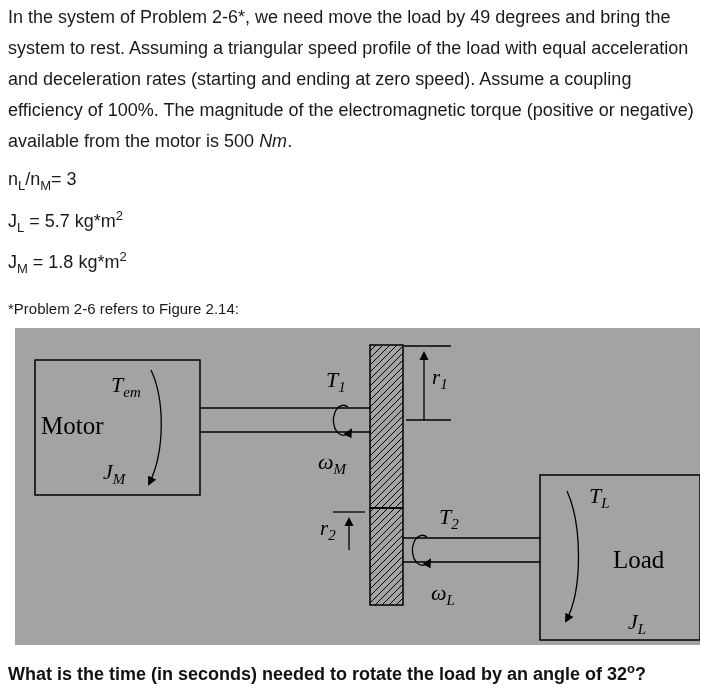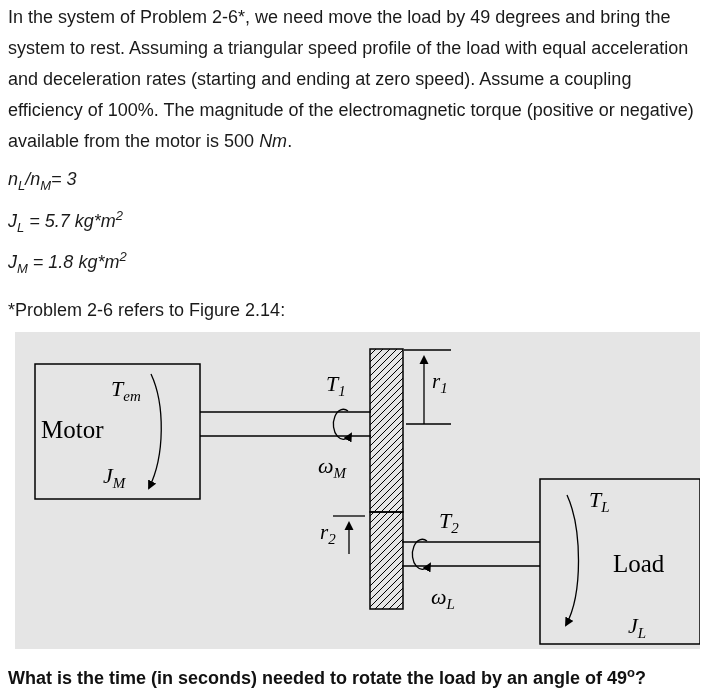--- a/index.html
+++ b/index.html
@@ -1,44 +1,44 @@
 <!DOCTYPE html>
 <html><head>
 <meta charset="utf-8">
 <style>
   * { margin:0; padding:0; box-sizing:border-box; }
   body { width:715px; background:#ffffff; font-family:"Liberation Sans", sans-serif; color:#1a1a1a; }
   .page { width:715px; height:691px; overflow:hidden; padding-top:2px; background:#ffffff; }
   .intro { font-size:18px; line-height:31px; margin:0 10px 0 8px; }
   .unit { font-style:italic; }
-  .params { margin:7px 0 16px 8px; font-size:18px; line-height:30px;font-style:italic; }
+  .params { margin:7px 0 16px 8px; font-size:18px; line-height:30px; }
   sub { font-size:13px; }
   sup { font-size:13px; }
-  .footnote { margin:13px 0 0 8px; font-size:18px; }
+  .footnote { margin:13px 0 0 8px; font-size:15px; }
   .figure { position:relative; margin:11px 0 0 15px; width:685px; height:317px; }
   .figure svg { display:block; }
   .question { margin:11px 0 0 8px; font-size:18px; font-weight:bold; line-height:26px; color:#111; }
   .q2 { padding-left:5px; }
 </style>
 </head>
 <body>
 
 <div class="page">
 
   <p class="intro"><span>In the system of Problem 2-6*, we need move the load by 49 degrees and bring the system to rest. Assuming a triangular speed profile of the load with equal acceleration and deceleration rates (starting and ending at zero speed). Assume a coupling efficiency of 100%. The magnitude of the electromagnetic torque (positive or negative) available from the motor is 500 </span><span class="unit">Nm</span><span>.</span></p>
 
   <div class="params">
     <div><span>n</span><sub>L</sub><span>/n</span><sub>M</sub><span>= 3</span></div>
     <div><span>J</span><sub>L</sub><span> = 5.7 kg*m</span><sup>2</sup></div>
     <div><span>J</span><sub>M</sub><span> = 1.8 kg*m</span><sup>2</sup></div>
   </div>
 
   <div class="footnote">*Problem 2-6 refers to Figure 2.14:</div>
 
-  <div class="figure" style="background: #e5e5e5;">
+  <div class="figure" style="background: #a3a3a3;">
     <svg width="685" height="317" viewBox="0 0 685 317" xmlns="http://www.w3.org/2000/svg">
       <defs>
         <pattern id="hatch" patternUnits="userSpaceOnUse" width="7" height="7">
           <path d="M-1,1 L1,-1 M0,7 L7,0 M6,8 L8,6" stroke="#000" stroke-width="1"></path>
         </pattern>
         <marker id="arw" orient="auto" markerWidth="9" markerHeight="9" refX="5.5" refY="3.5">
           <path d="M0,0 L7,3.5 L0,7 Z" fill="#000"></path>
         </marker>
       </defs>
 
@@ -76,17 +76,17 @@
         <text x="424" y="196" font-size="22" font-style="italic"><tspan>T</tspan><tspan dy="5" font-size="15">2</tspan></text>
         <text x="416" y="272" font-size="22" font-style="italic"><tspan>ω</tspan><tspan dy="5" font-size="15">L</tspan></text>
         <text x="574" y="175" font-size="22" font-style="italic"><tspan>T</tspan><tspan dy="5" font-size="15">L</tspan></text>
         <text x="598" y="240" font-size="25"><tspan>Load</tspan></text>
         <text x="613" y="301" font-size="22" font-style="italic"><tspan>J</tspan><tspan dy="5" font-size="15">L</tspan></text>
       </g>
     </svg>
   </div>
 
   <div class="question">
-    <div><span>What is the time (in seconds) needed to rotate the load by an angle of 49</span><sup>o</sup><span>?</span></div>
+    <div><span>What is the time (in seconds) needed to rotate the load by an angle of 32</span><sup>o</sup><span>?</span></div>
     <div class="q2">Give the correct answer to 3 or more decimal places.</div>
   </div>
 
 </div>
 
 </body></html>

